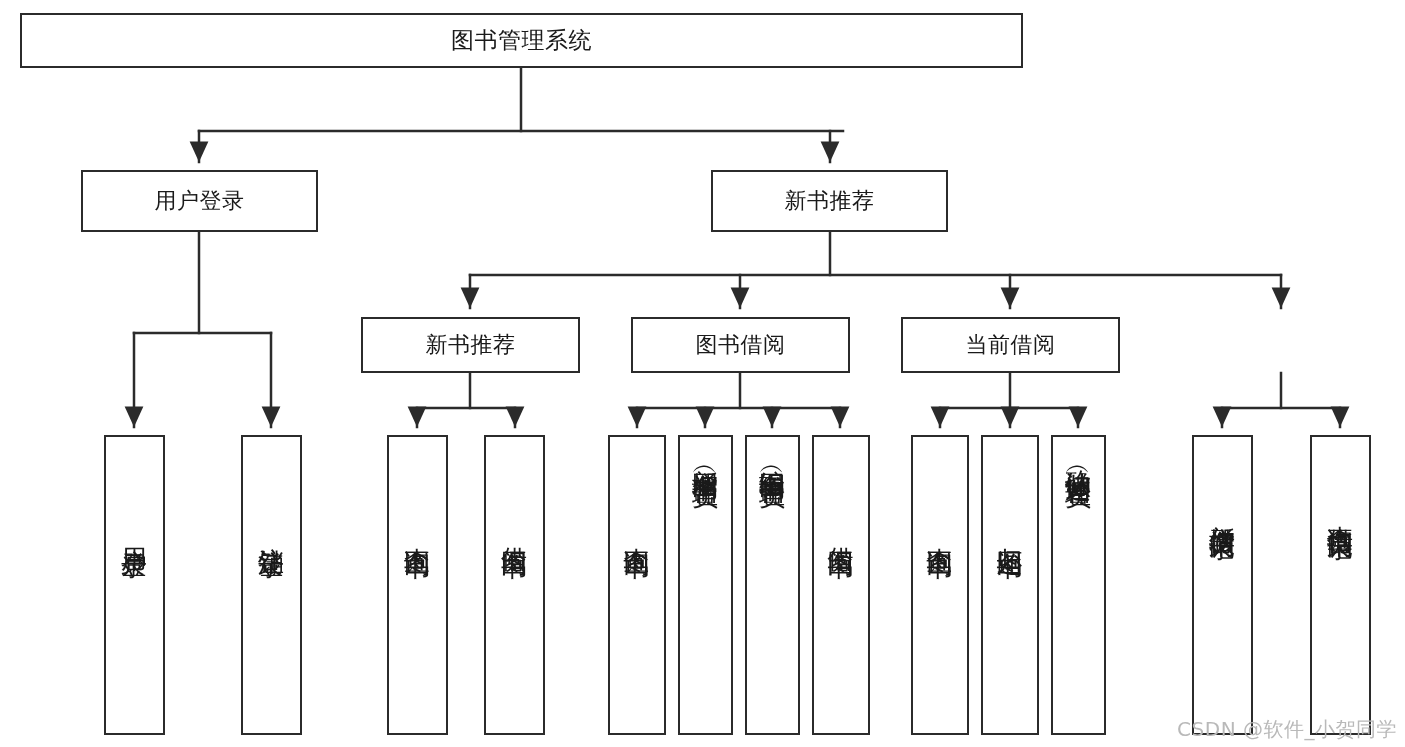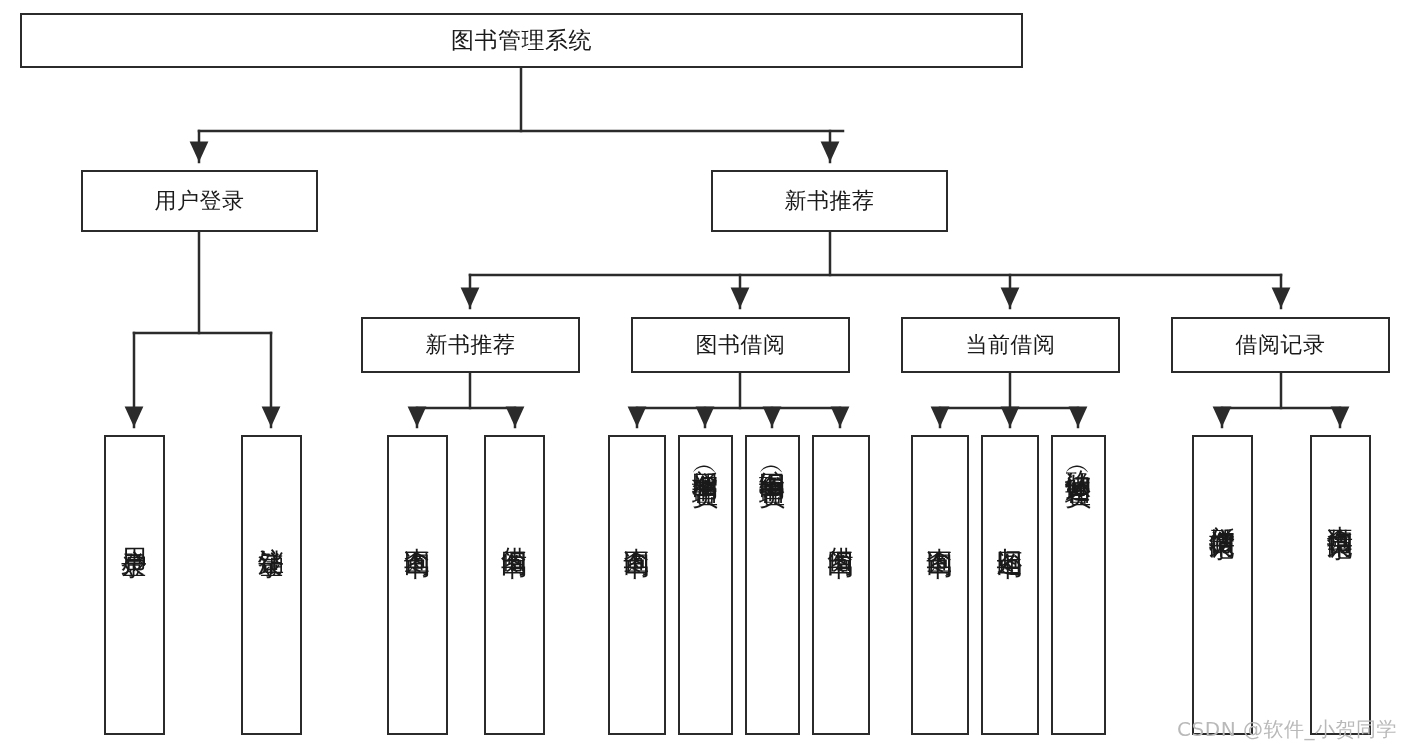--- a/index.html
+++ b/index.html
@@ -154,23 +154,20 @@
 
   <div class="node h" style="left:361px; top:317px; width:219px; height:56px;align-items:center;">
     <span class="label">新书推荐</span>
   </div>
   <div class="node h" style="left:901px; top:317px; width:219px; height:56px;">
     <span class="label">当前借阅</span>
   </div>
   <div class="node h" style="left:631px; top:317px; width:219px; height:56px;">
     <span class="label">图书借阅</span>
   </div>
-  <div class="node h" style="left:1171px; top:317px; width:219px; height:56px;">
-    <span class="label">借阅记录</span>
-  </div>
 
   <div class="node v short" style="left:104px; top:435px; width:61px; height:300px;">
     <span class="label">用户登录</span>
   </div>
   <div class="node v short" style="left:241px; top:435px; width:61px; height:300px;">
     <span class="label">注销登录</span>
   </div>
 
   <div class="node v short" style="left:387px; top:435px; width:61px; height:300px;">
     <span class="label">查询图书</span>

